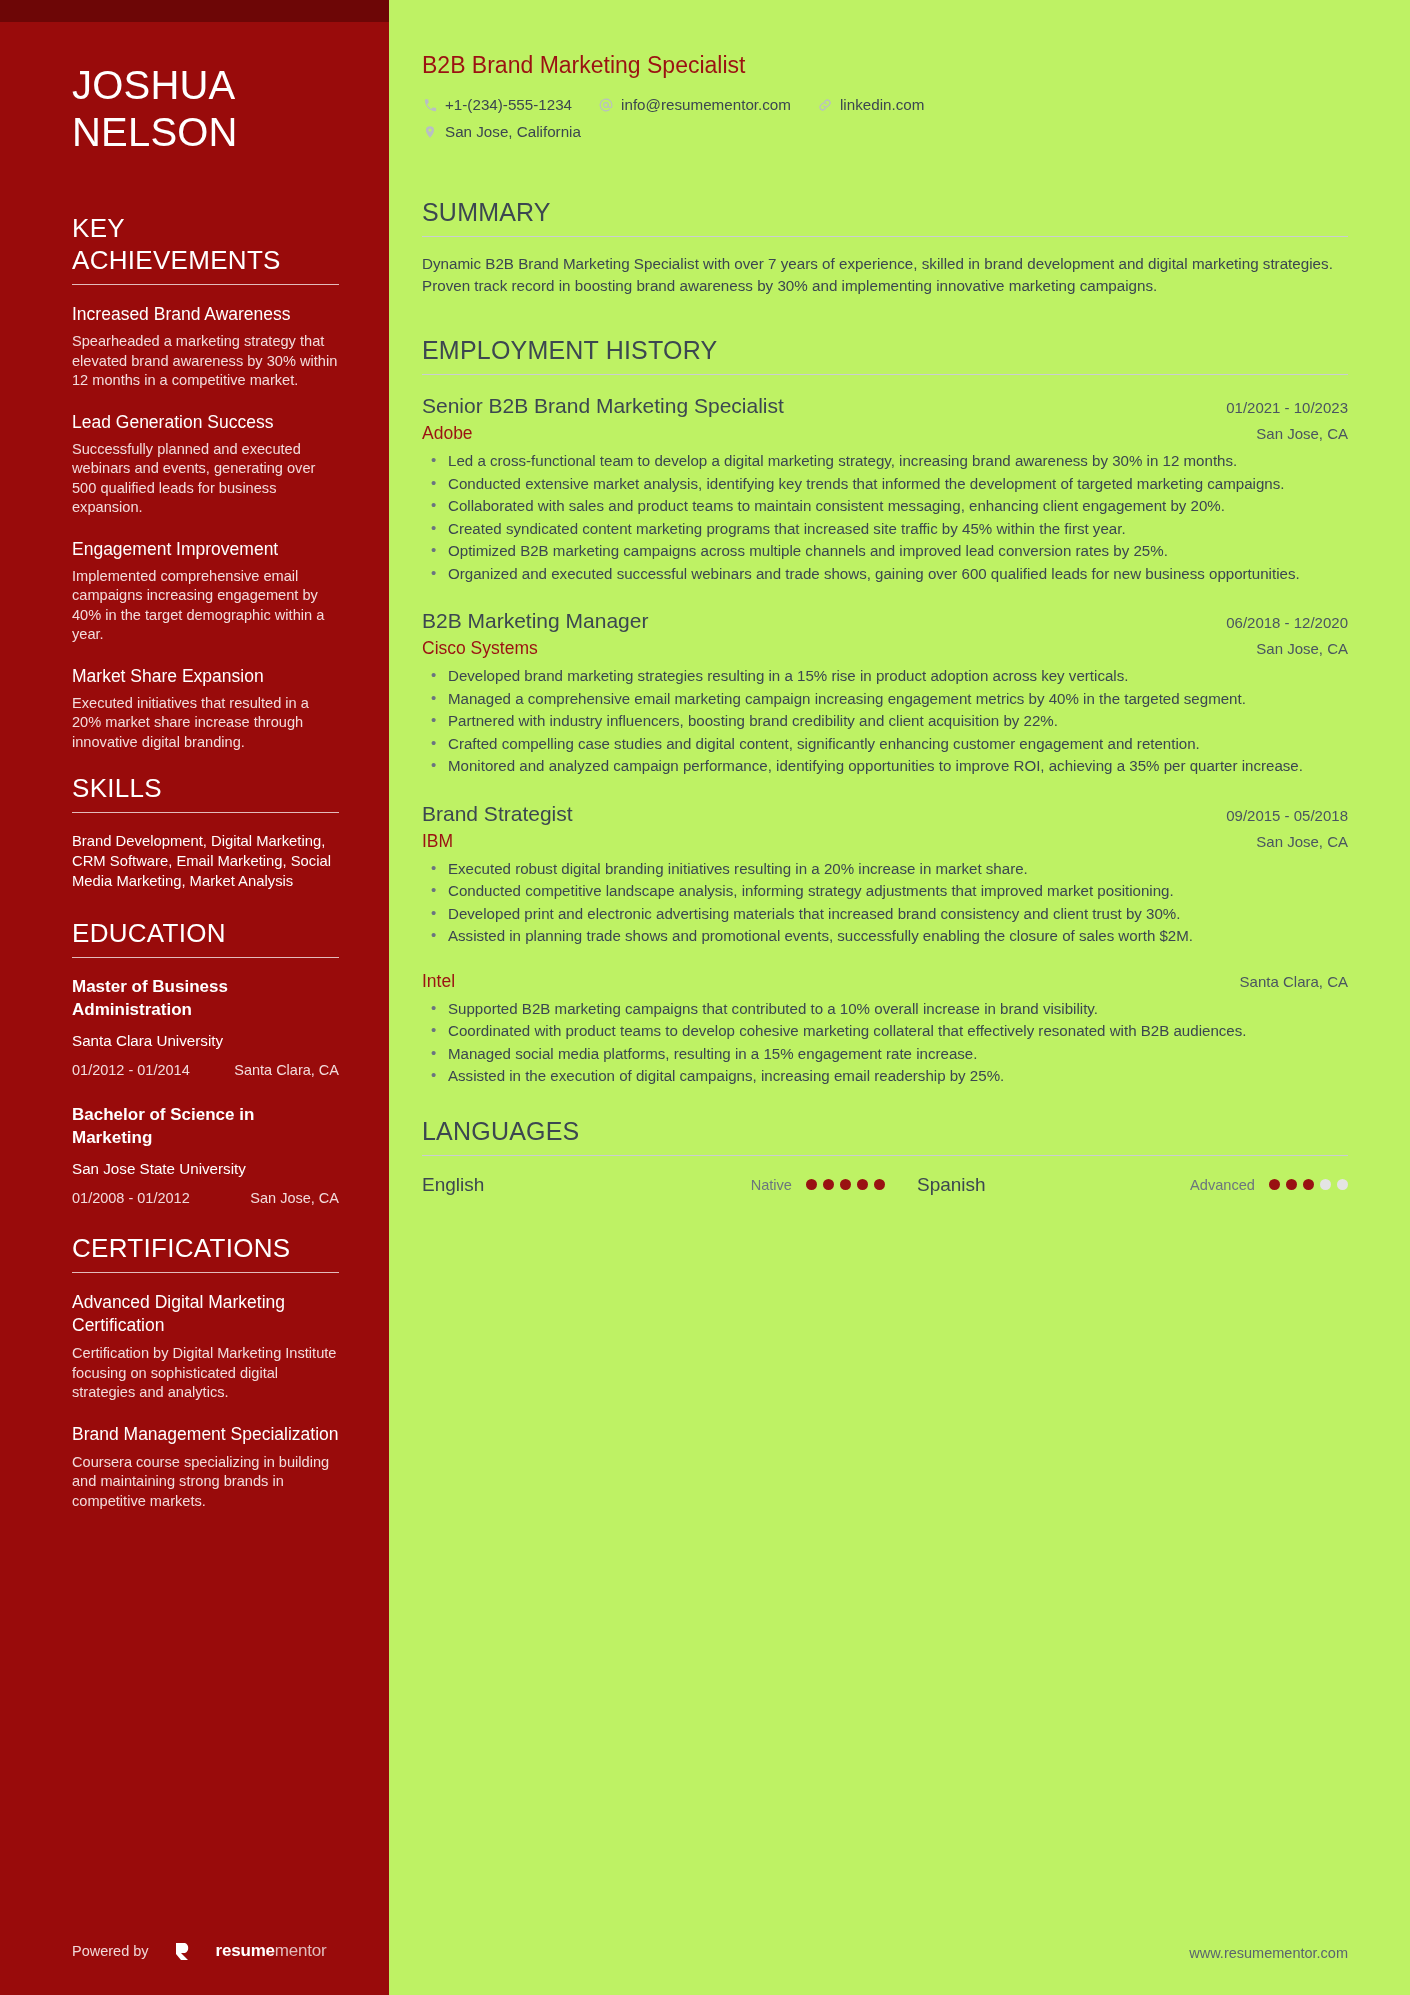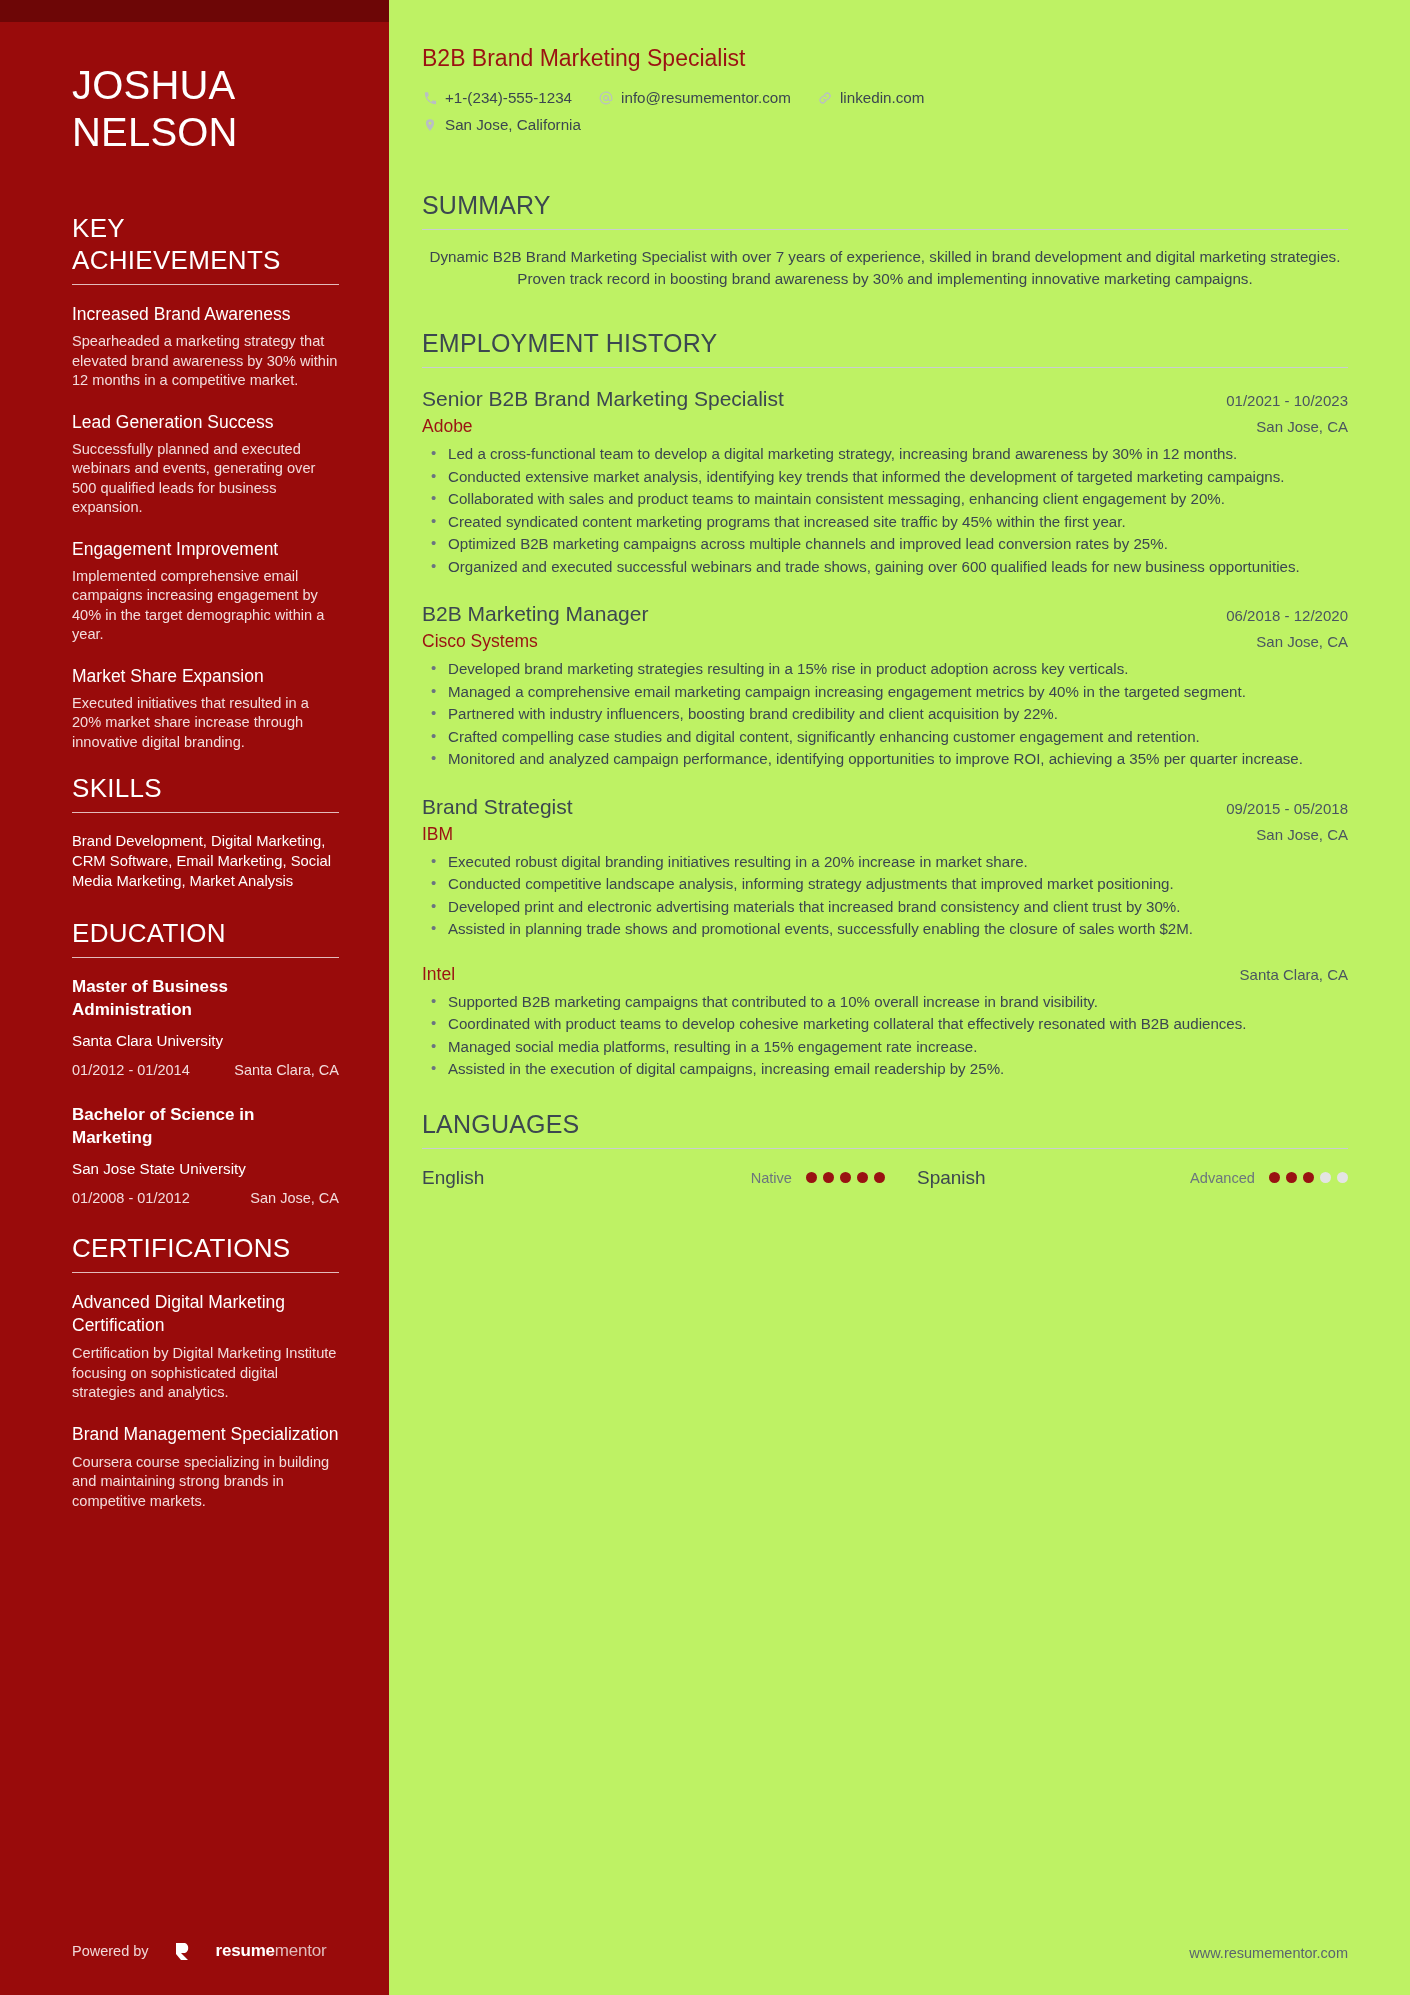--- a/index.html
+++ b/index.html
@@ -151,21 +151,21 @@
     position: relative;
     box-sizing: border-box;
     display: flex;
     flex-direction: column;
   }
   .job-title-top {
     font-size: 23px;
     line-height: 30px;
     color: #9b1212;
     font-weight: 400;
-    margin: 1px 0 14px 0;
+    margin: 8px 0 14px 0;
   }
   .contact-rows { margin-bottom: 48px; }
   .contact-row {
     display: flex;
     align-items: center;
     flex-wrap: wrap;
     gap: 0 26px;
     margin-bottom: 5px;
   }
   .contact-item {
@@ -198,21 +198,20 @@
   .sec-rule {
     height: 1px;
     background: #c9ced2;
     margin: 0 0 16px 0;
   }
   .summary-text {
     font-size: 15.2px;
     line-height: 21.5px;
     color: #3b4650;
     margin: 0 0 32px 0;
-    text-align: center;
   }
 
   .section { margin-bottom: 6px; }
   .job { margin-bottom: 22px; }
   .job-head-row {
     display: flex;
     align-items: baseline;
     justify-content: space-between;
     gap: 16px;
   }

